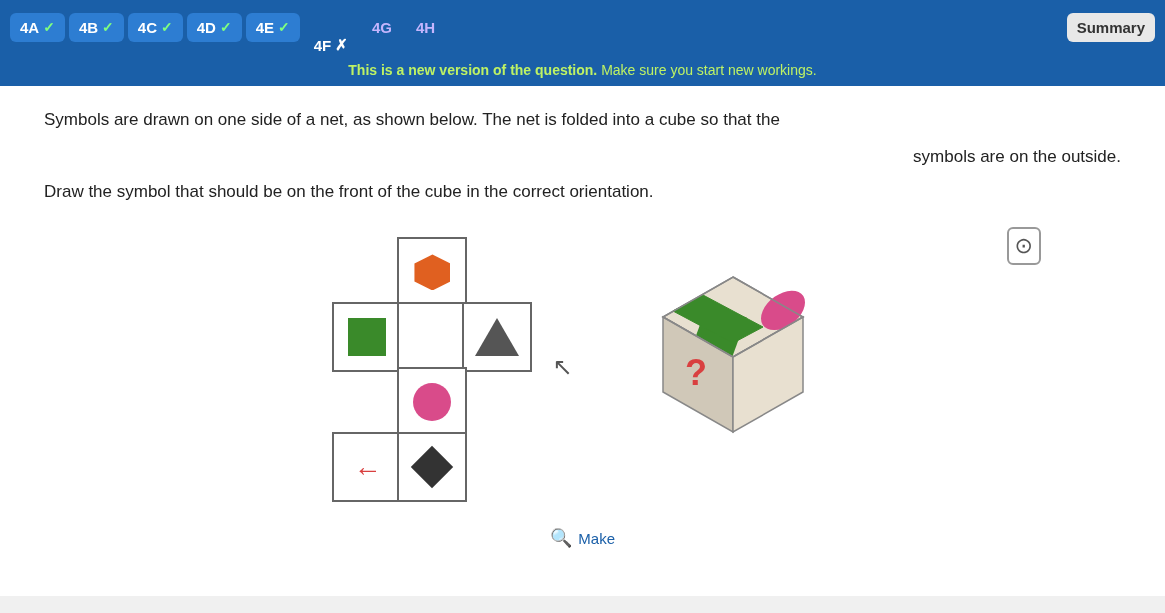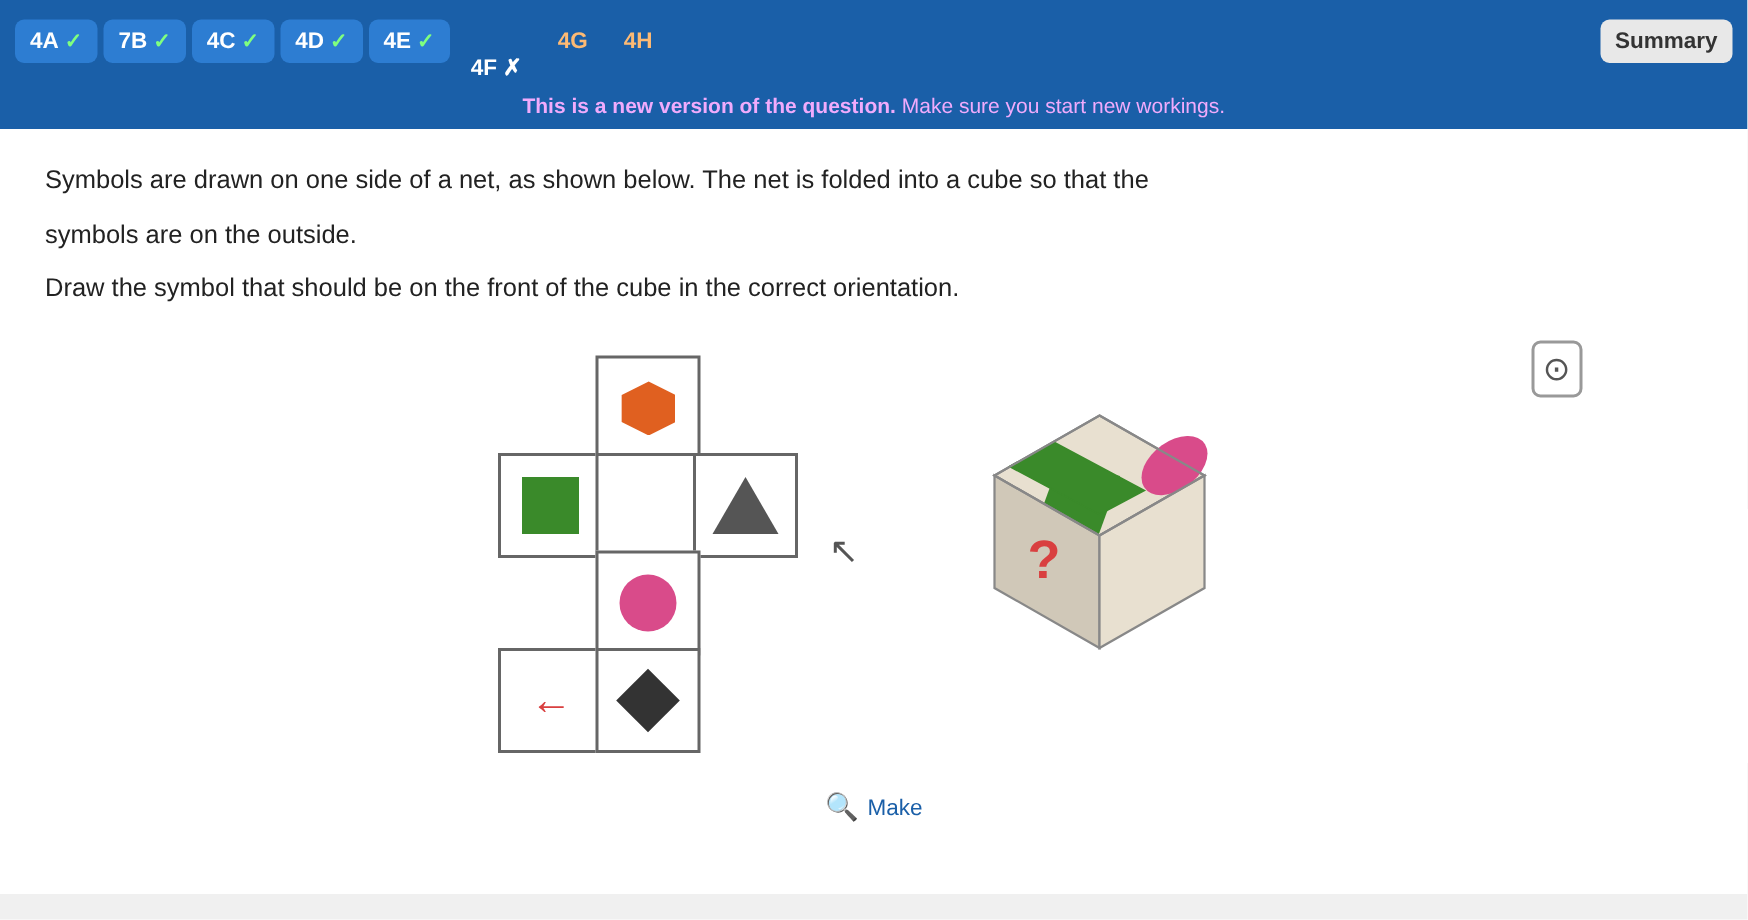--- a/index.html
+++ b/index.html
@@ -38,56 +38,56 @@
       color: #7fff7f;
       font-size: 14px;
     }
     .nav-tab.active-wrong {
       background: transparent;
       color: white;
       margin-top: 36px;
     }
     .nav-tab.inactive {
       background: transparent;
-      color: #fdba74;
+      color: #c4b5fd;
     }
     .nav-tab.summary {
       background: #e8e8e8;
       color: #333;
       margin-left: auto;
       text-align: right;
     }
     .spacer { flex: 1; }
 
     
     .notice-bar {
       background: #1a5fa8;
-      color: #f0abfc;
+      color: #bef264;
       text-align: center;
       padding: 8px 20px;
       font-size: 14px;
     }
     .notice-bar strong { font-weight: bold; }
 
     
     .main-content {
       background: white;
-      padding: 20px 30px;
+      padding: 20px 44px;
       min-height: 510px;
     }
 
     .question-text {
       font-size: 17px;
       color: #222;
       line-height: 1.6;
       margin-bottom: 10px;
     }
 
     .question-text.indent {
-      text-align: left;
+      text-align: right;
     }
 
     .sub-question {
       font-size: 17px;
       color: #222;
       margin-top: 12px;
       margin-bottom: 35px;
     }
 
     
@@ -220,21 +220,21 @@
   </style>
 </head>
 <body>
 
 <div class="top-nav">
   <div class="nav-tab completed">
     <span>4A</span>
     <span class="check">✓</span>
   </div>
   <div class="nav-tab completed">
-    <span>7B</span>
+    <span>4B</span>
     <span class="check">✓</span>
   </div>
   <div class="nav-tab completed">
     <span>4C</span>
     <span class="check">✓</span>
   </div>
   <div class="nav-tab completed">
     <span>4D</span>
     <span class="check">✓</span>
   </div>

